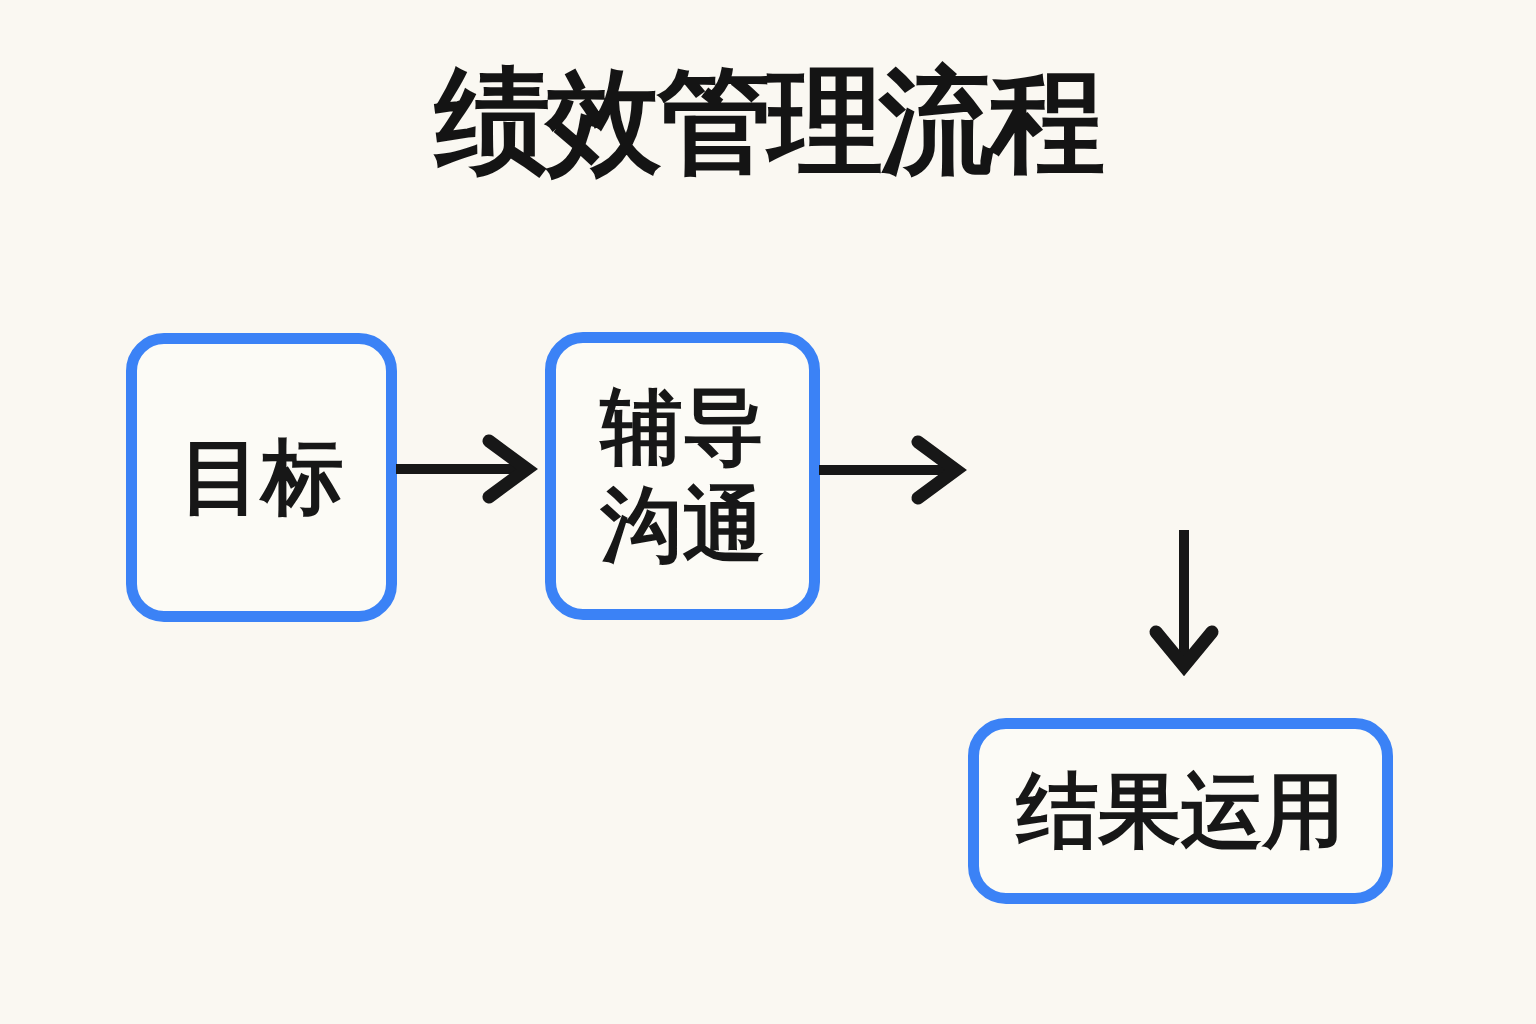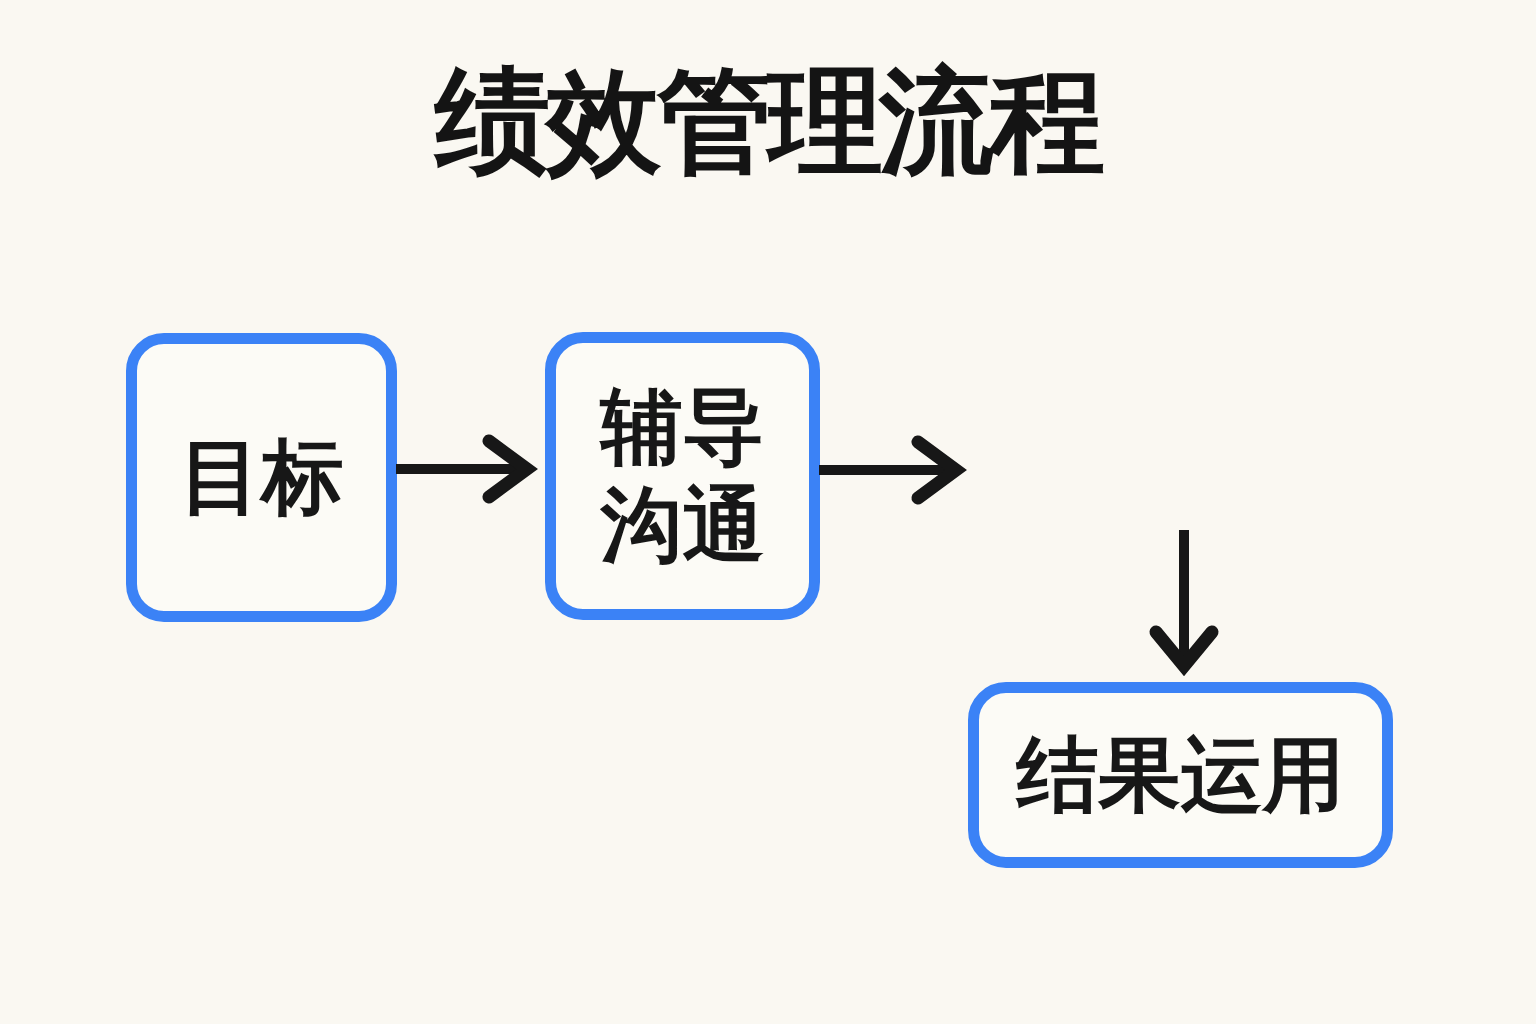--- a/index.html
+++ b/index.html
@@ -40,21 +40,21 @@
   }
   .node .node-line {
     display: block;
     font-size: 82px;
     line-height: 1.2;
     white-space: nowrap;
   }
   #node-goal-setting            { left: 126px; top: 333px; width: 271px; height: 289px; }
   #node-coaching-communication  { left: 545px; top: 332px; width: 275px; height: 288px; }
   #node-assessment-evaluation   { left: 967px; top: 333px; width: 430px; height: 197px; }
-  #node-result-application      { left: 968px; top: 682px; width: 425px; height: 186px; text-align: right; }
+  #node-result-application      { left: 968px; top: 718px; width: 425px; height: 186px; text-align: right; }
   .arrows-overlay {
     position: absolute;
     left: 0; top: 0;
     width: 1536px; height: 1024px;
     pointer-events: none;
   }
   .arrow-line {
     stroke: #171717;
     stroke-width: 10;
     fill: none;

